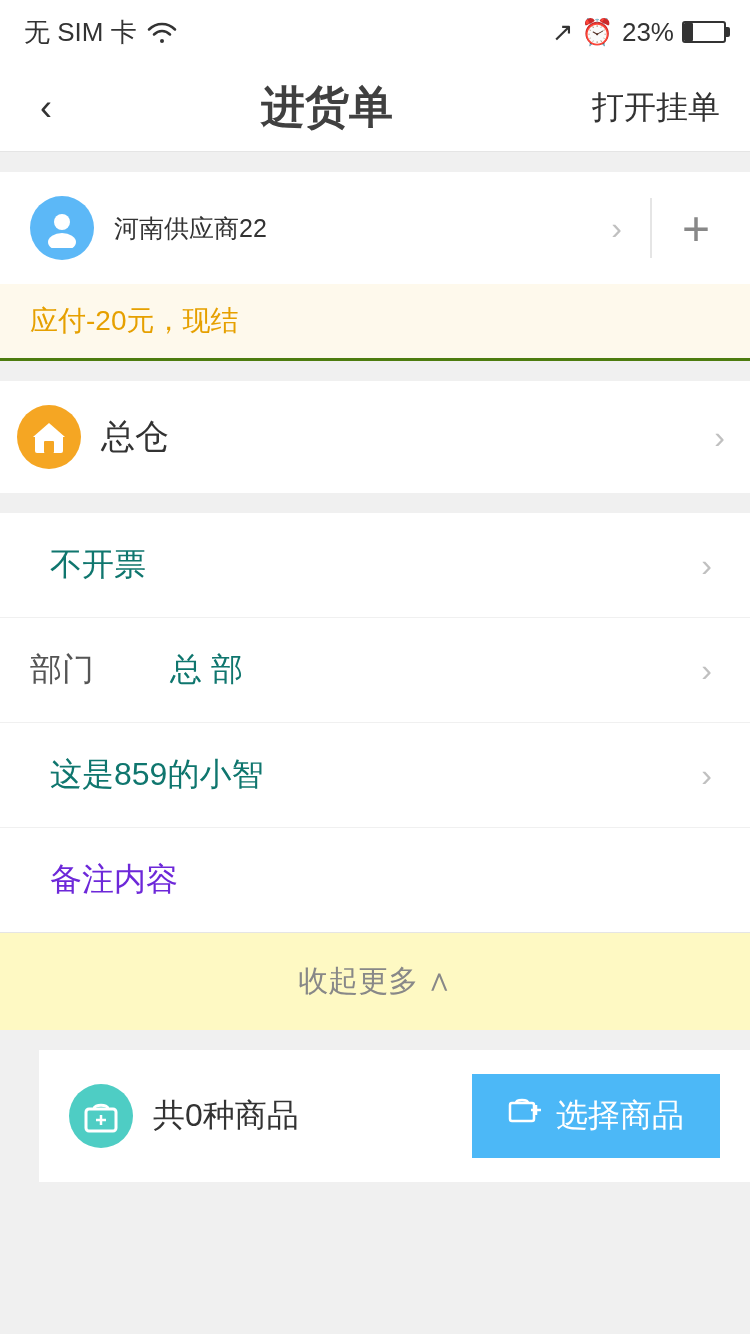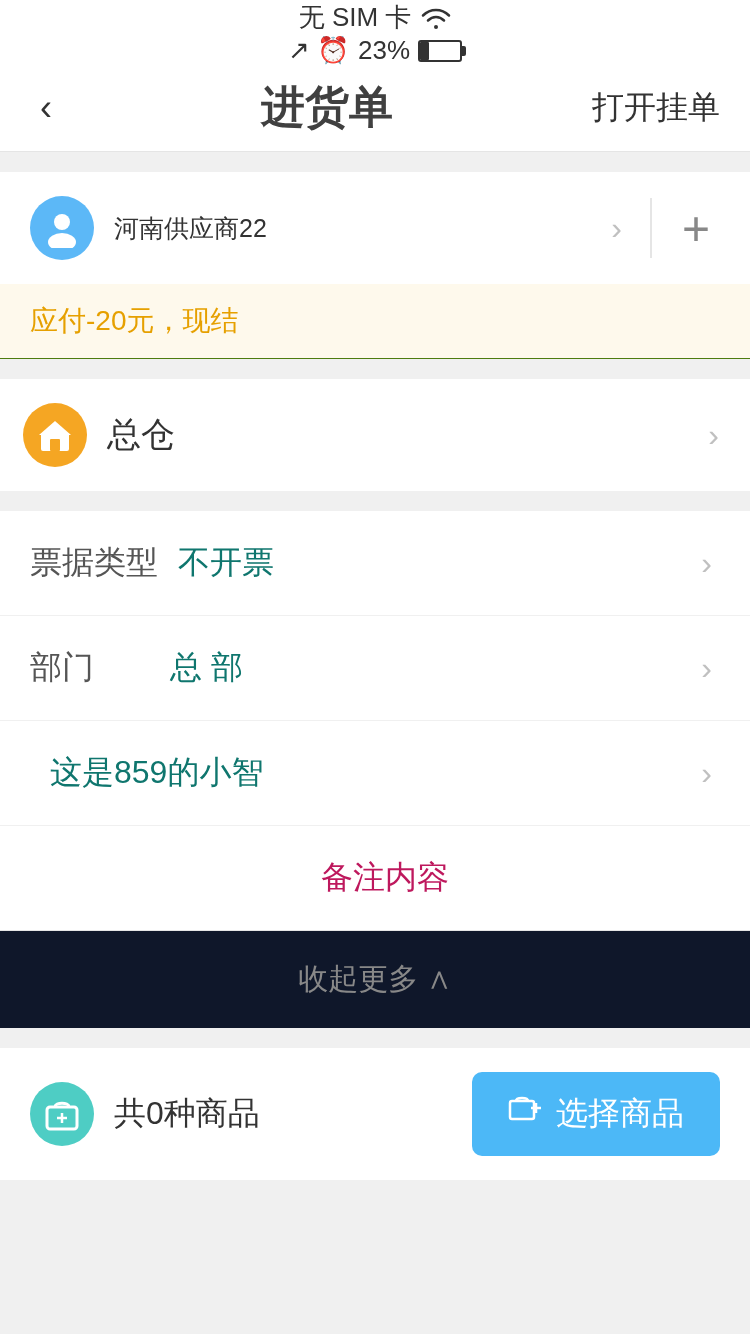--- a/index.html
+++ b/index.html
@@ -15,21 +15,20 @@
     
     .status-bar {
       width: 100%;
       height: 64px;
       background: #fff;
       display: flex;
       align-items: center;
       justify-content: space-between;
       padding: 0 24px;
       font-size: 28px;
-      flex-direction: column;
     }
     .status-left {
       display: flex;
       align-items: center;
       gap: 10px;
       font-size: 26px;
       color: #333;
     }
     .wifi-icon {
       width: 30px;
@@ -154,29 +153,29 @@
       cursor: pointer;
       padding: 0 10px;
     }
 
     
     .notice-banner {
       background: #fef9ec;
       padding: 18px 30px;
       font-size: 28px;
       color: #e6a000;
-      border-bottom: 1px solid #4d7c0f;
+      border-bottom: 3px solid #4d7c0f;
     }
 
     
     .warehouse-row {
       background: #fff;
       display: flex;
       align-items: center;
-      padding: 24px 23px;
+      padding: 24px 17px;
       min-height: 88px;
     }
     .warehouse-icon-wrap {
       width: 64px;
       height: 64px;
       border-radius: 50%;
       background: #f5a623;
       display: flex;
       align-items: center;
       justify-content: center;
@@ -203,67 +202,67 @@
       color: #555;
       min-width: 120px;
     }
     .form-value {
       flex: 1;
       font-size: 32px;
       color: #0f766e;
       padding-left: 20px;
     }
     .form-placeholder {
-      color: #be185d;
-      text-align: center;
+      color: #6d28d9;
     }
     .form-row:last-child {
       border-bottom: none;
     }
 
     
     .collapse-bar {
-      background: #0f172a;
+      background: #fef9c3;
       text-align: center;
       padding: 28px;
       font-size: 30px;
       color: #888;
       border-top: 1px solid #e5e5e5;
       cursor: pointer;
     }
 
     
     .bottom-bar {
       background: #fff;
       display: flex;
       align-items: center;
       padding: 24px 30px;
       min-height: 100px;
       margin-top: 0;
+      margin-left: 39px;
     }
     .product-count-icon {
       width: 64px;
       height: 64px;
       border-radius: 50%;
       background: #4ecdc4;
       display: flex;
       align-items: center;
       justify-content: center;
       margin-right: 20px;
       flex-shrink: 0;
     }
     .product-count-text {
       flex: 1;
       font-size: 32px;
       color: #333;
     }
     .select-btn {
       background: #4cb8f7;
       color: #fff;
-      border-radius: 10px;
+      border-radius: 0;
       padding: 20px 36px;
       font-size: 32px;
       cursor: pointer;
       display: flex;
       align-items: center;
       gap: 12px;
     }
     .select-btn-icon {
       font-size: 32px;
     }
@@ -339,21 +338,20 @@
       </div>
       <span class="warehouse-name">总仓</span>
       <span class="row-arrow">›</span>
     </div>
   </div>
 
   <div class="section-gap"></div>
 
   <div class="white-block">
     <div class="form-row">
-      <span class="form-label">票据类型</span>
       <span class="form-value">不开票</span>
       <span class="row-arrow">›</span>
     </div>
     <div class="form-row">
       <span class="form-label">部门</span>
       <span class="form-value">总 部</span>
       <span class="row-arrow">›</span>
     </div>
     <div class="form-row">
       <span class="form-value">这是859的小智</span>

